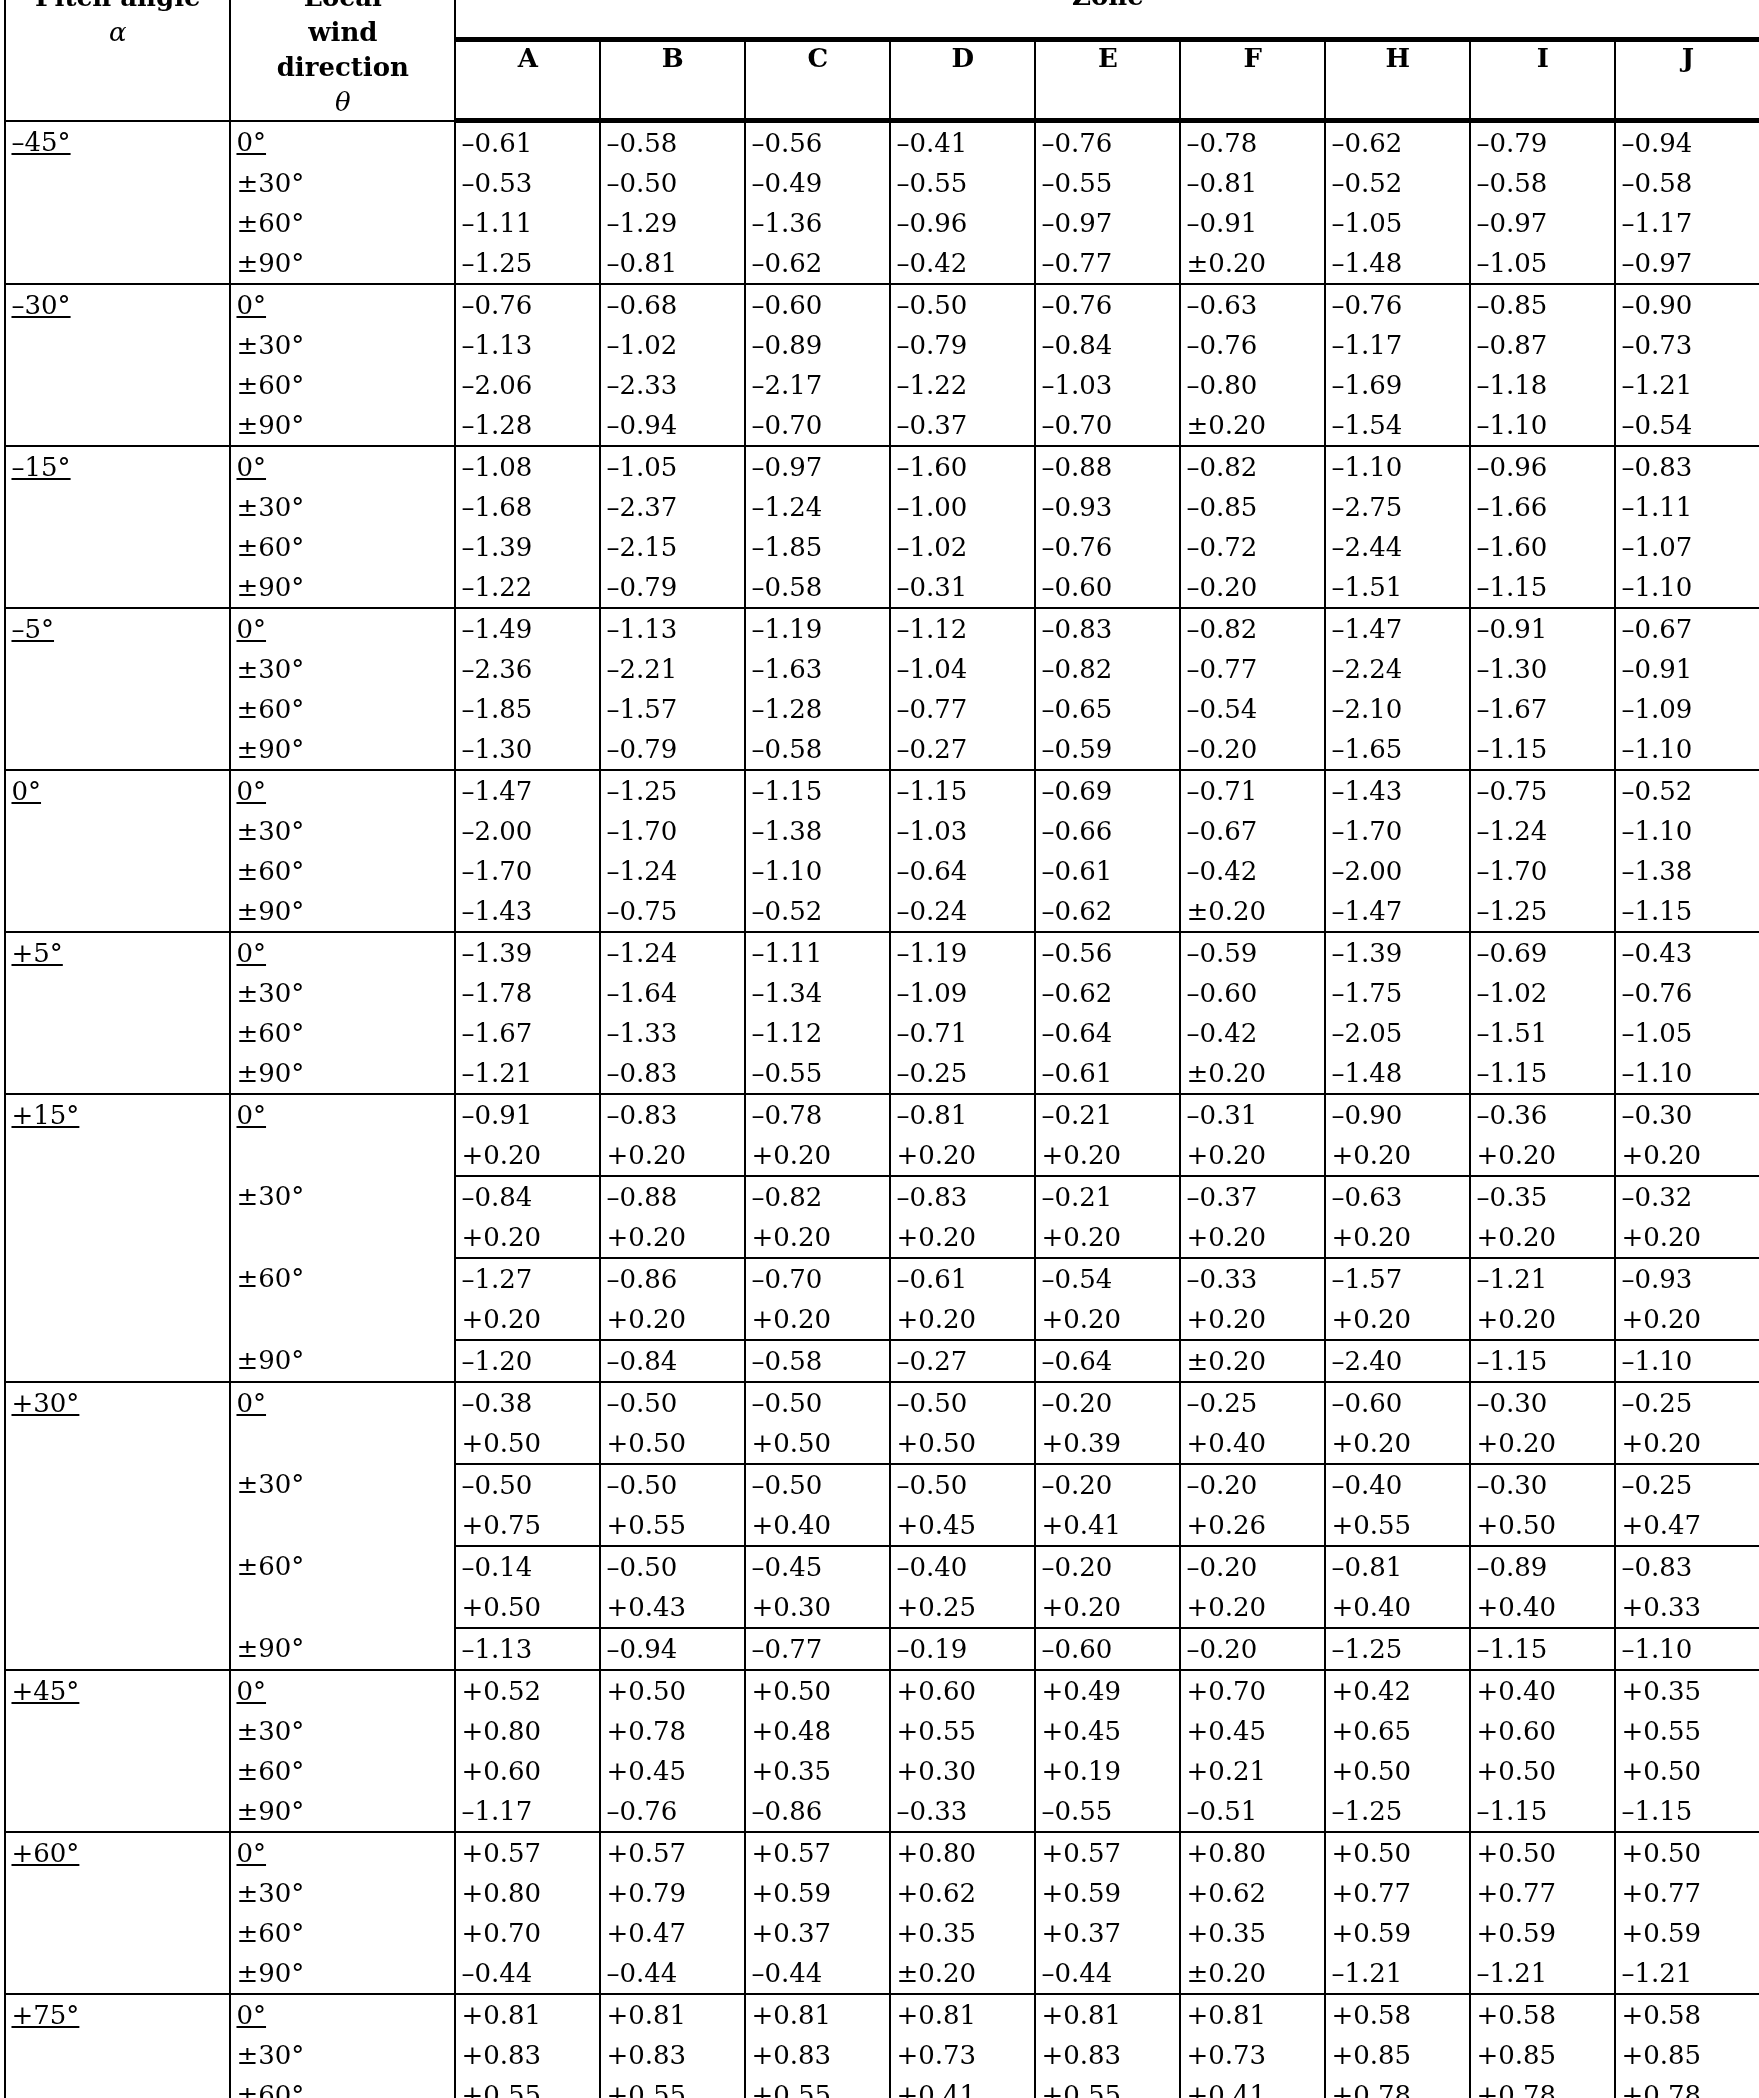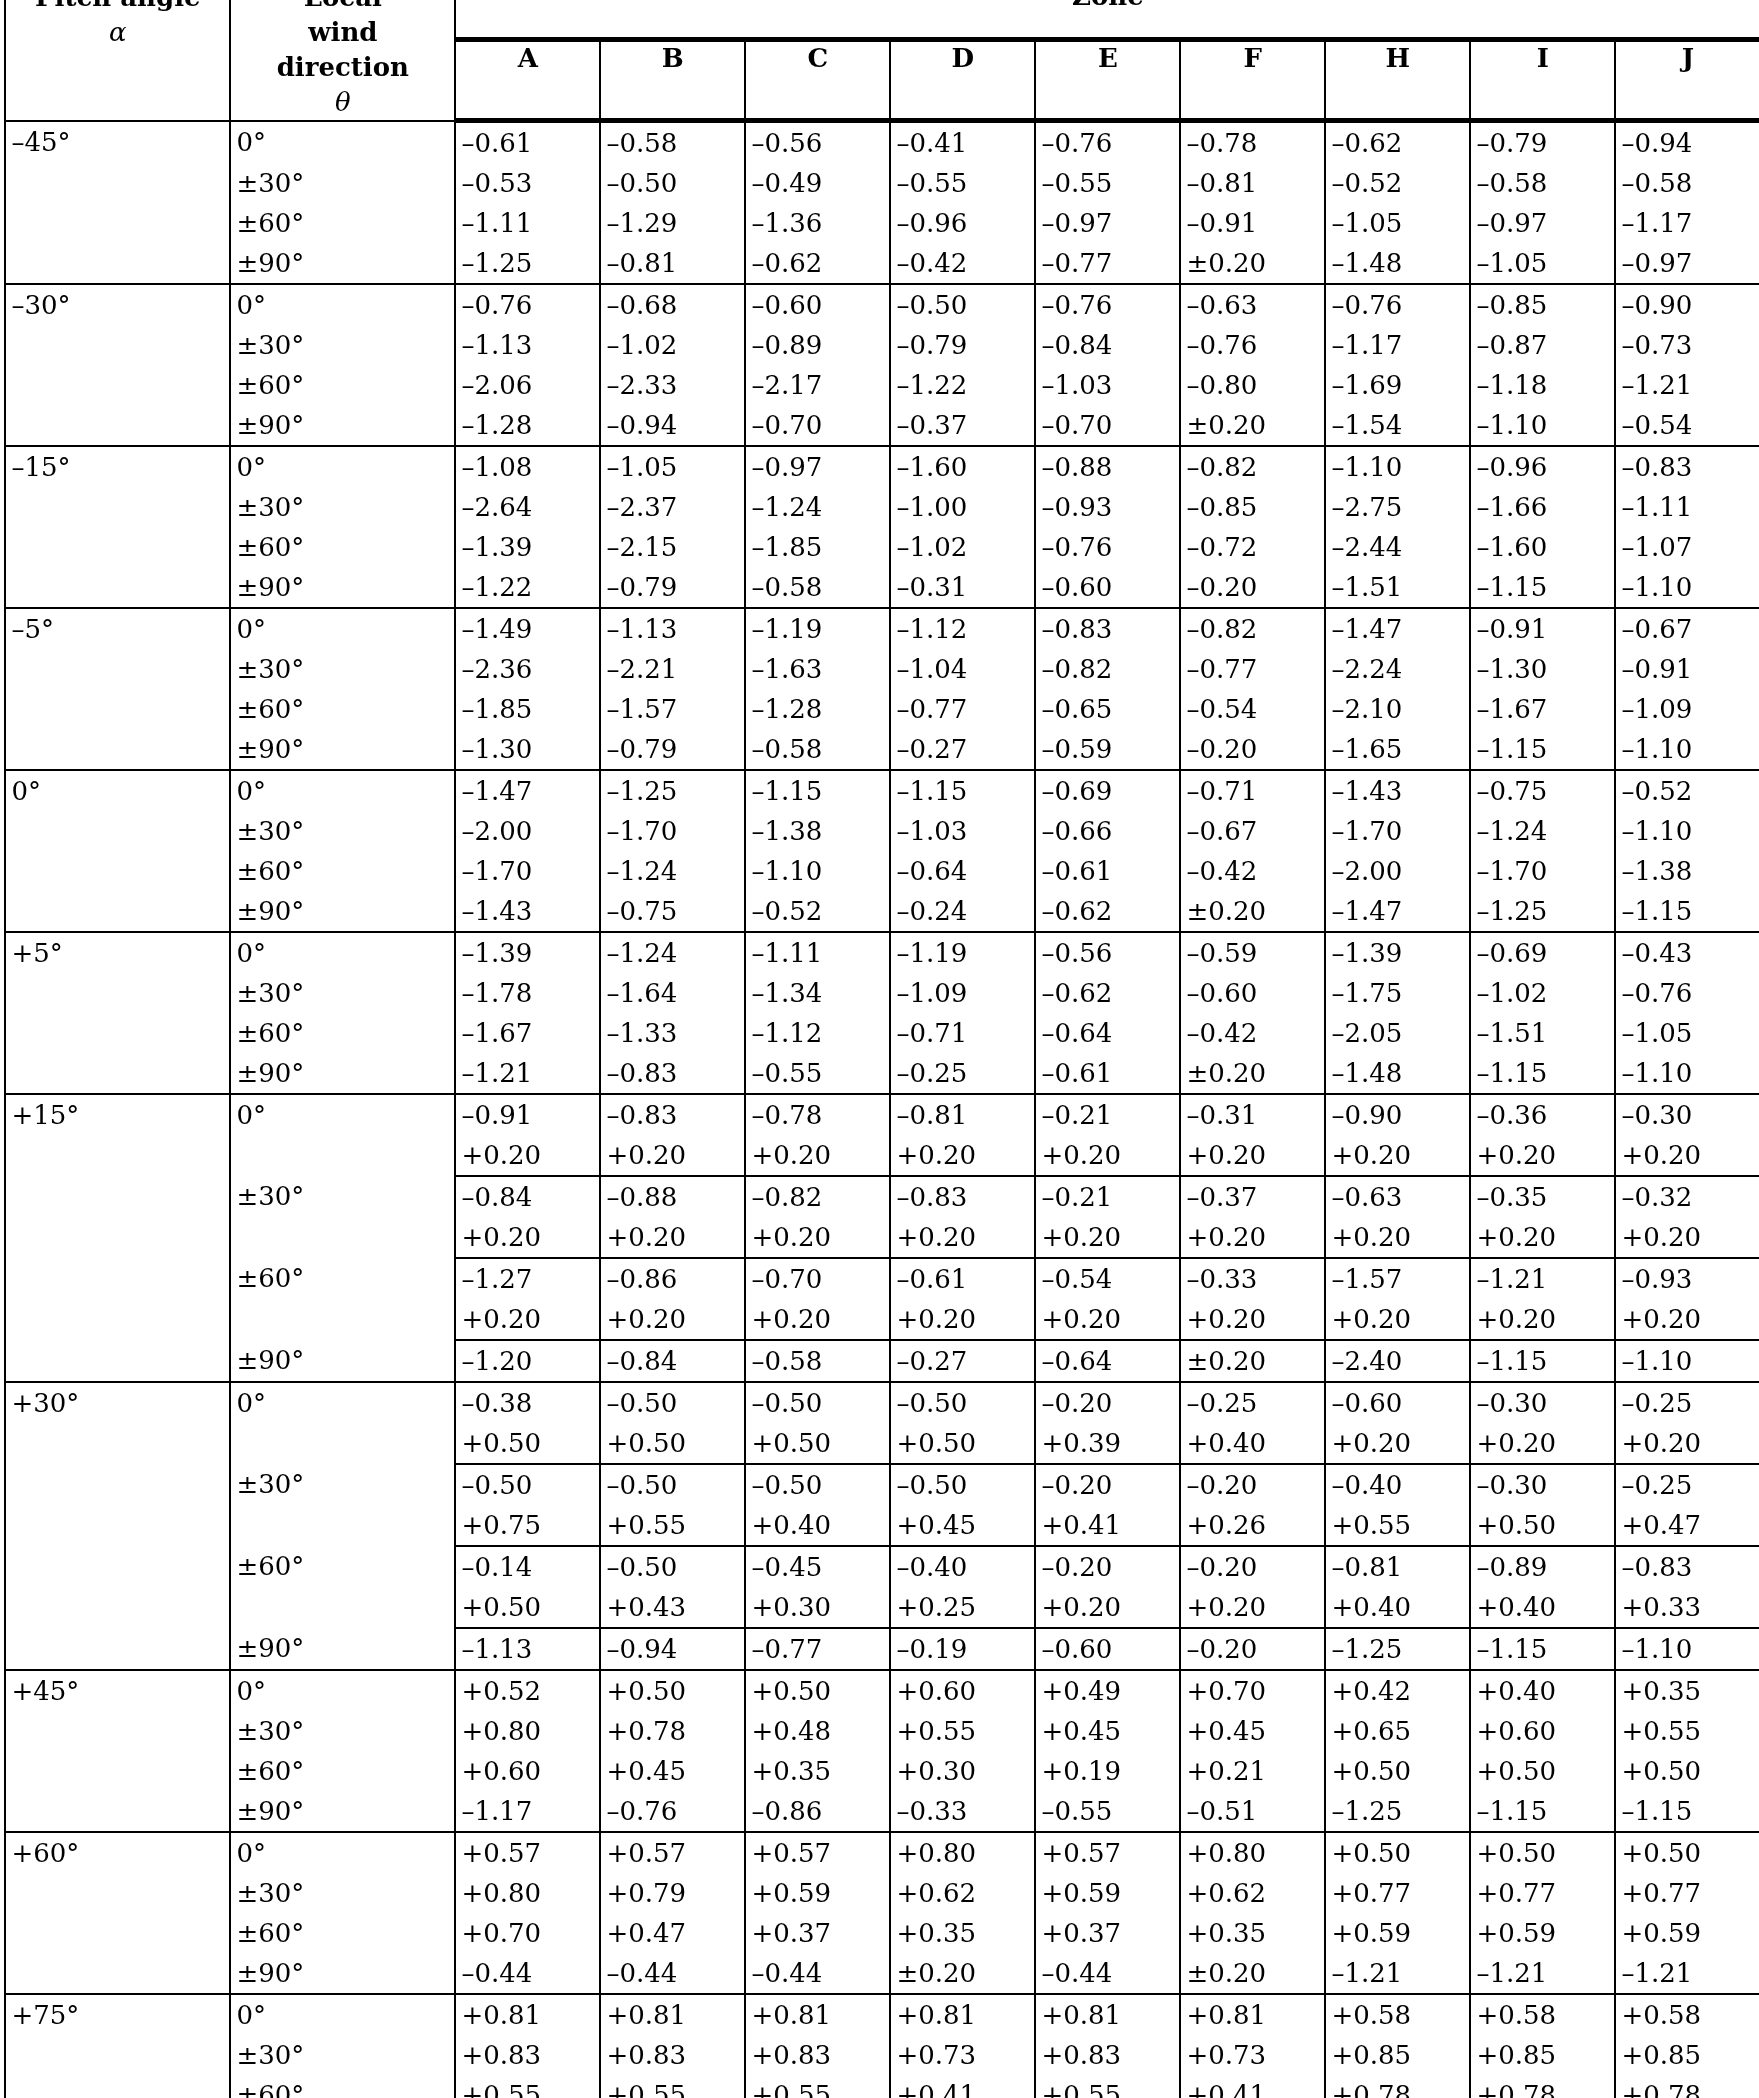--- a/index.html
+++ b/index.html
@@ -15,21 +15,21 @@
            text-align: left; white-space: nowrap; overflow: hidden; }
   th { font-weight: bold; text-align: center; vertical-align: top; padding: 0; line-height: 33px; }
   th.h-zone-group { height: 54px; border-top: 2.6px solid #000; }
   th.h-zone { height: 71px; border-top: 5.2px solid #000; }
   thead tr:last-child th { border-bottom: 5.2px solid #000; }
   th.h-left { border-top: 2.6px solid #000; line-height: 35px; }
   .sym { font-style: italic; font-weight: normal; display: block; }
   tr.group-start td { border-top: 2.6px solid #000; }
   tr.sub-start td.val { border-top: 2.6px solid #000; }
   td.pitch, td.wind { border-top: none; }
-  tr.group-start td.pitch, tr.group-start td.wind { border-top: 2.6px solid #000; }
+  tr.group-start td.pitch, tr.group-start td.wind { border-top: 2.6px solid #000; text-decoration: underline; }
   tbody tr:last-child td { border-bottom: 2.6px solid #000; }
 </style>
 </head>
 <body>
 
 <div id="table-wrap">
   <table>
     <colgroup>
       <col class="c-pitch">
         <col class="c-wind">
@@ -174,21 +174,21 @@
           <td class="val">–0.97</td>
           <td class="val">–1.60</td>
           <td class="val">–0.88</td>
           <td class="val">–0.82</td>
           <td class="val">–1.10</td>
           <td class="val">–0.96</td>
           <td class="val">–0.83</td>
         </tr>
         <tr>
           <td class="wind">±30°</td>
-          <td class="val">–2.64</td>
+          <td class="val">–1.68</td>
           <td class="val">–2.37</td>
           <td class="val">–1.24</td>
           <td class="val">–1.00</td>
           <td class="val">–0.93</td>
           <td class="val">–0.85</td>
           <td class="val">–2.75</td>
           <td class="val">–1.66</td>
           <td class="val">–1.11</td>
         </tr>
         <tr>

